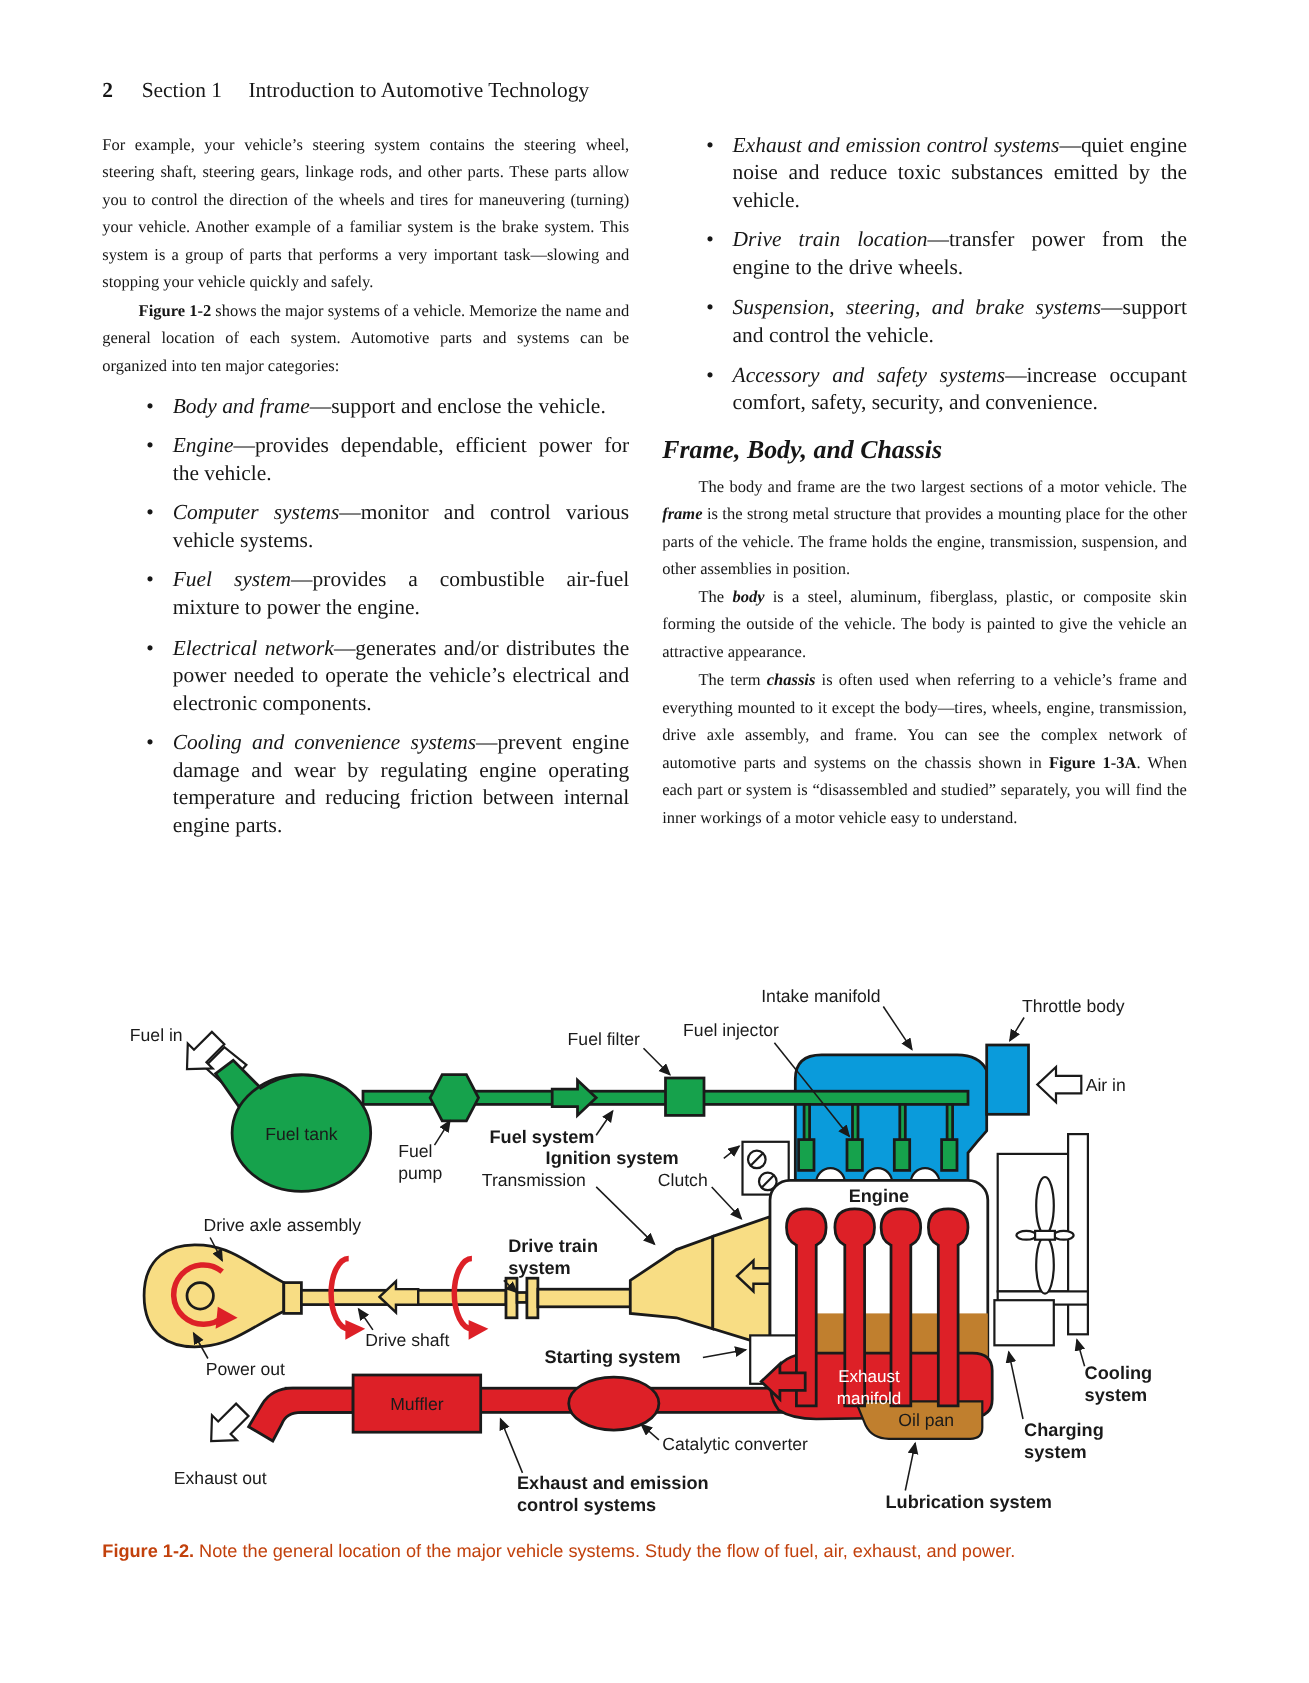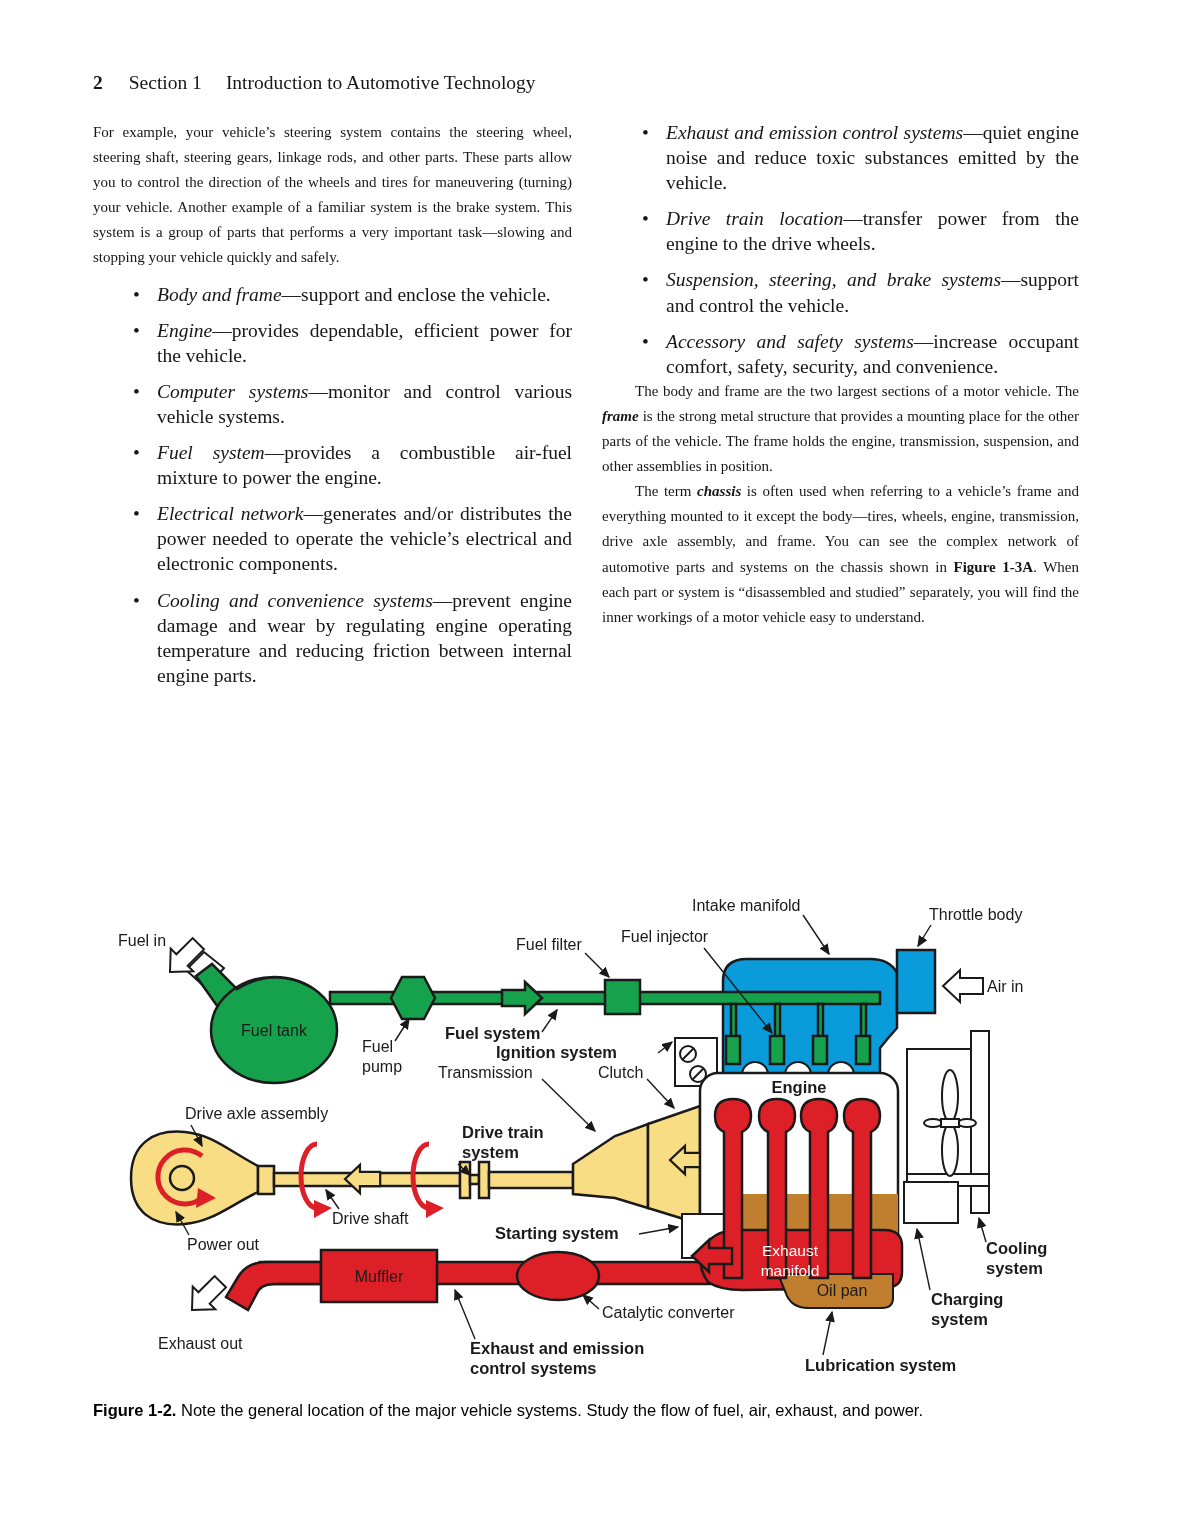--- a/index.html
+++ b/index.html
@@ -14,21 +14,21 @@
   p.body{margin:0;font-size:15px;line-height:25.1px;text-align:justify;}
   p.ind{text-indent:33px;}
   .bi{font-weight:bold;font-style:italic;}
   .bullets{margin:4px 0 0 40px;}
   .bullet{display:flex;margin-top:11px;}
   .bullet .dot{width:24px;flex:none;font-size:19.5px;line-height:25.1px;}
   .bullet .btext{flex:1;font-size:19.5px;line-height:25.1px;text-align:justify;}
   .bullet .btext i{font-style:italic;font-family:Liberation Serif, serif;}
   h2.subhead{margin:17px 0 8px 0;font-size:23.5px;font-style:italic;font-weight:bold;}
   .caption{position:absolute;left:93px;top:1401px;width:1000px;
-           font-family:"Liberation Sans","DejaVu Sans",sans-serif;font-size:16.5px;color:#000000;}
+           font-family:"Liberation Sans","DejaVu Sans",sans-serif;font-size:16.5px;color:#c2410c;}
   .caption .cap-b{font-weight:bold;}
   svg.fig{position:absolute;left:90px;top:878px;}
   svg text{font-family:"Liberation Sans","DejaVu Sans",sans-serif;font-size:16px;fill:#1a1a1a;}
   svg text.bold{font-weight:bold;font-size:16.5px;}
   svg text.mid{text-anchor:middle;}
   svg text.wht{fill:#ffffff;font-size:15.5px;}
   .f-green{fill:#16a24c;stroke:#1a1a1a;stroke-width:2.5;}
   .f-blue{fill:#0a9bdb;stroke:#1a1a1a;stroke-width:2.5;}
   .f-yel{fill:#f8dd84;stroke:#1a1a1a;stroke-width:2.5;}
   .f-red{fill:#dd2027;stroke:#1a1a1a;stroke-width:2.5;}
@@ -40,20 +40,21 @@
 </style>
 </head>
 <body>
 
 <div class="hdr">
   <b>2</b><span class="sec">Section 1</span><span>Introduction to Automotive Technology</span>
 </div>
 
 <div class="col col-left">
   <p class="body">For example, your vehicle’s steering system contains the steering wheel, steering shaft, steering gears, linkage rods, and other parts. These parts allow you to control the direction of the wheels and tires for maneuvering (turning) your vehicle. Another example of a familiar system is the brake system. This system is a group of parts that performs a very important task—slowing and stopping your vehicle quickly and safely.</p>
+  <p class="body ind"><b>Figure 1-2</b><span> shows the major systems of a vehicle. Memorize the name and general location of each system. Automotive parts and systems can be organized into ten major categories:</span></p>
   <div class="bullets">
     <div class="bullet">
         <span class="dot">•</span>
         <span class="btext"><i>Body and frame</i><span>—support and enclose the vehicle.</span></span>
       </div>
     <div class="bullet">
         <span class="dot">•</span>
         <span class="btext"><i>Engine</i><span>—provides dependable, efficient power for the vehicle.</span></span>
       </div>
     <div class="bullet">
@@ -87,21 +88,23 @@
       </div>
     <div class="bullet">
         <span class="dot">•</span>
         <span class="btext"><i>Suspension, steering, and brake systems</i><span>—support and control the vehicle.</span></span>
       </div>
     <div class="bullet">
         <span class="dot">•</span>
         <span class="btext"><i>Accessory and safety systems</i><span>—increase occupant comfort, safety, security, and convenience.</span></span>
       </div>
   </div>
+  <h2 class="subhead">Frame, Body, and Chassis</h2>
   <p class="body ind"><span>The body and frame are the two largest sections of a motor vehicle. The </span><span class="bi">frame</span><span> is the strong metal structure that provides a mounting place for the other parts of the vehicle. The frame holds the engine, transmission, suspension, and other assemblies in position.</span></p>
+  <p class="body ind"><span>The </span><span class="bi">body</span><span> is a steel, aluminum, fiberglass, plastic, or composite skin forming the outside of the vehicle. The body is painted to give the vehicle an attractive appearance.</span></p>
   <p class="body ind"><span>The term </span><span class="bi">chassis</span><span> is often used when referring to a vehicle’s frame and everything mounted to it except the body—tires, wheels, engine, transmission, drive axle assembly, and frame. You can see the complex network of automotive parts and systems on the chassis shown in </span><b>Figure 1-3A</b><span>. When each part or system is “disassembled and studied” separately, you will find the inner workings of a motor vehicle easy to understand.</span></p>
 </div>
 
 <svg class="fig" width="1010" height="510" viewBox="0 0 1010 510">
   <defs>
     <marker id="ah" markerWidth="9" markerHeight="8" refX="7" refY="3.5" orient="auto">
       <path d="M0,0 L8,3.5 L0,7 Z" fill="#1a1a1a"></path>
     </marker>
     <path id="blockArrow" d="M 0,0 L 17,-16 L 17,-8 L 40,-8 L 40,8 L 17,8 L 17,16 Z"></path>
   </defs>

